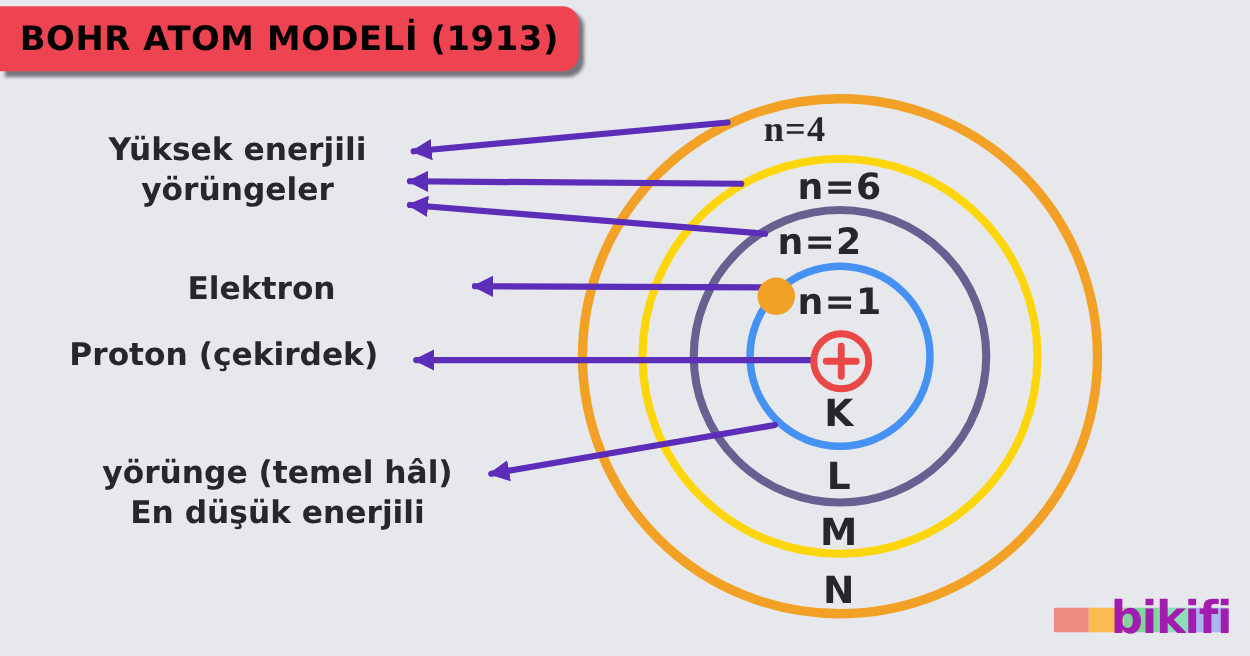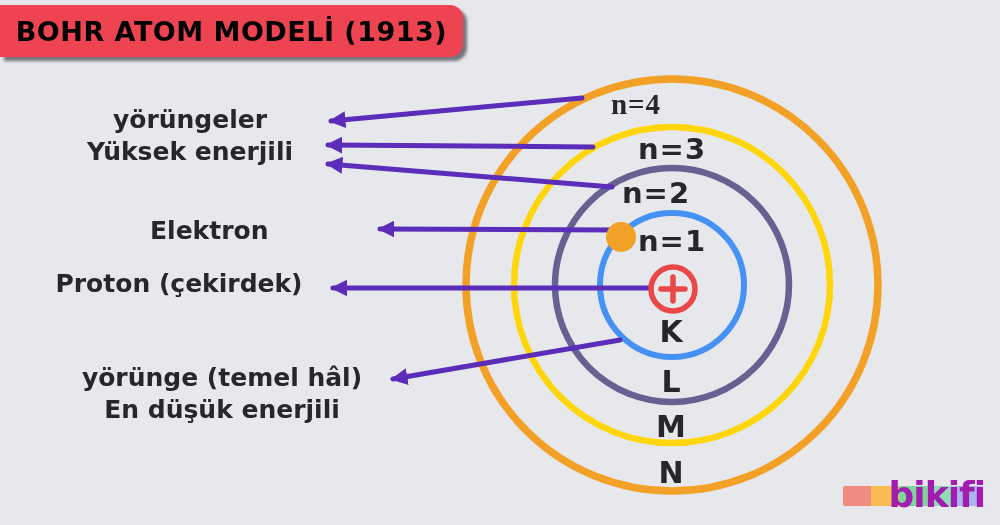--- a/index.html
+++ b/index.html
@@ -84,32 +84,32 @@
 
     <circle cx="673" cy="289" r="22" fill="#e7e8ec" stroke-width="5.5" stroke="#ea4747"></circle>
     <path d="M661,289 H685 M673,277 V301" fill="none" stroke-width="5.5" stroke-linecap="round" stroke="#ea4747"></path>
   </svg>
 
   <div class="banner">
     <span class="banner-text">BOHR ATOM MODELİ (1913)</span>
   </div>
 
   <div class="nlabel" style="left:636px;top:88px;font-family:Liberation Serif, serif;">n=4</div>
-  <div class="nlabel" style="left:672px;top:132px;">n=3</div>
+  <div class="nlabel" style="left:672px;top:132px;">n=6</div>
   <div class="nlabel" style="left:656px;top:176px;">n=2</div>
   <div class="nlabel" style="left:672px;top:224px;">n=1</div>
 
   <div class="shelllabel" style="left:671px;top:314px;">K</div>
   <div class="shelllabel" style="left:671px;top:364px;">L</div>
   <div class="shelllabel" style="left:671px;top:409px;">M</div>
   <div class="shelllabel" style="left:671px;top:455px;">N</div>
 
   <div class="lbl center" style="left:55px;top:104px;width:270px;">
+    <div>Yüksek enerjili</div>
     <div>yörüngeler</div>
-    <div>Yüksek enerjili</div>
   </div>
 
   <div class="lbl right" style="left:150px;top:215px;width:216px;">Elektron</div>
 
   <div class="lbl center" style="left:50px;top:268px;width:258px;">Proton (çekirdek)</div>
 
   <div class="lbl center" style="left:62px;top:362px;width:320px;">
     <div>yörünge (temel hâl)</div>
     <div>En düşük enerjili</div>
   </div>

